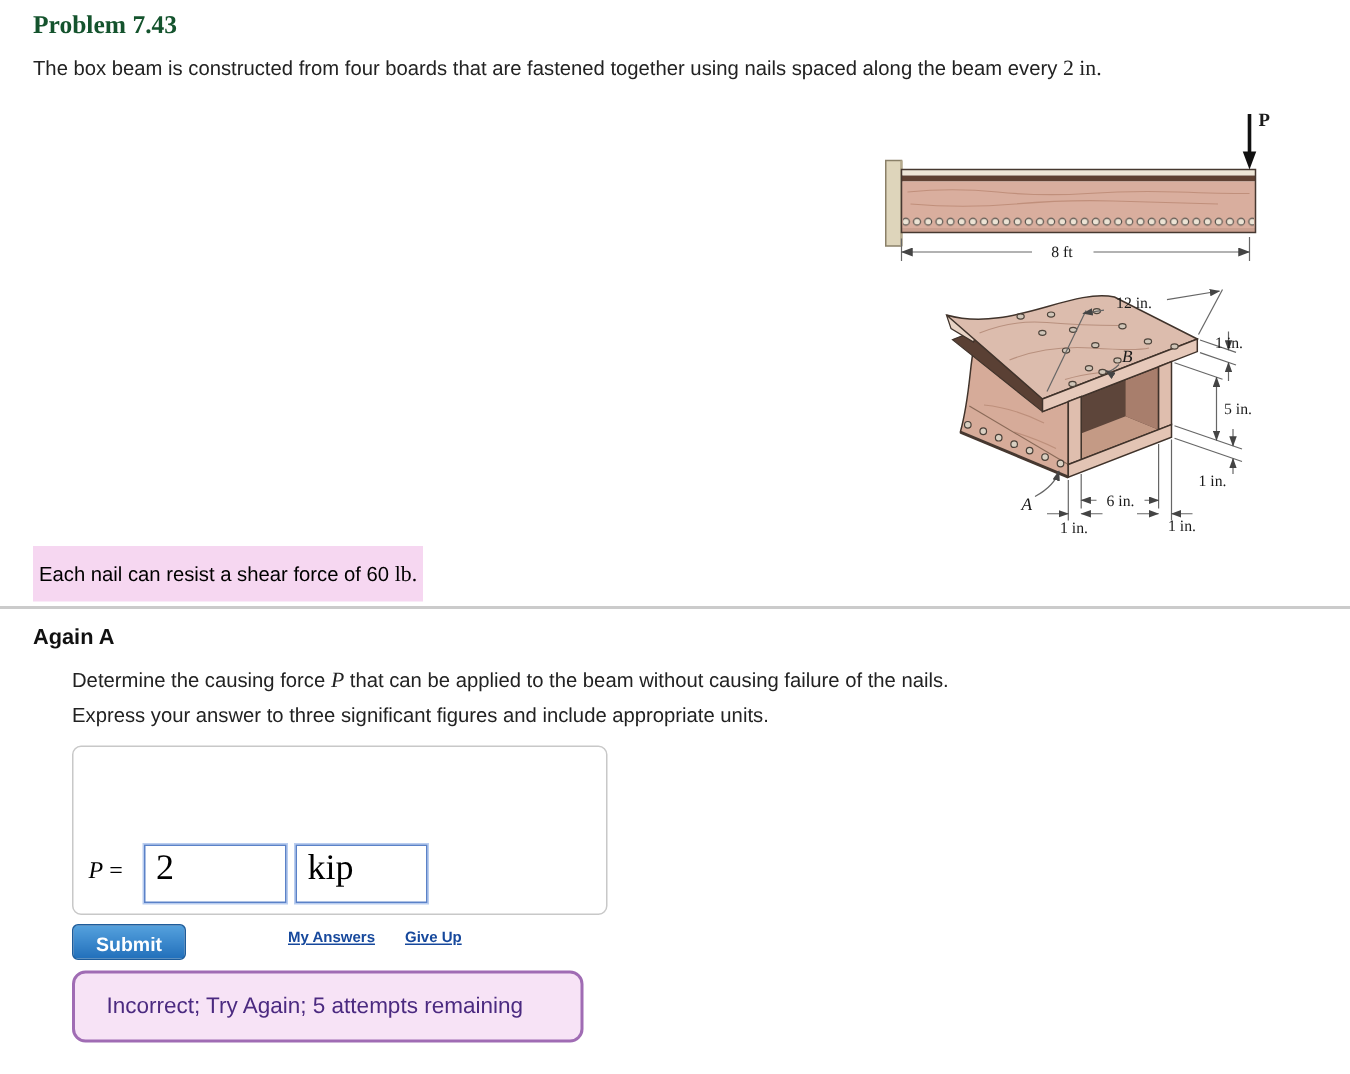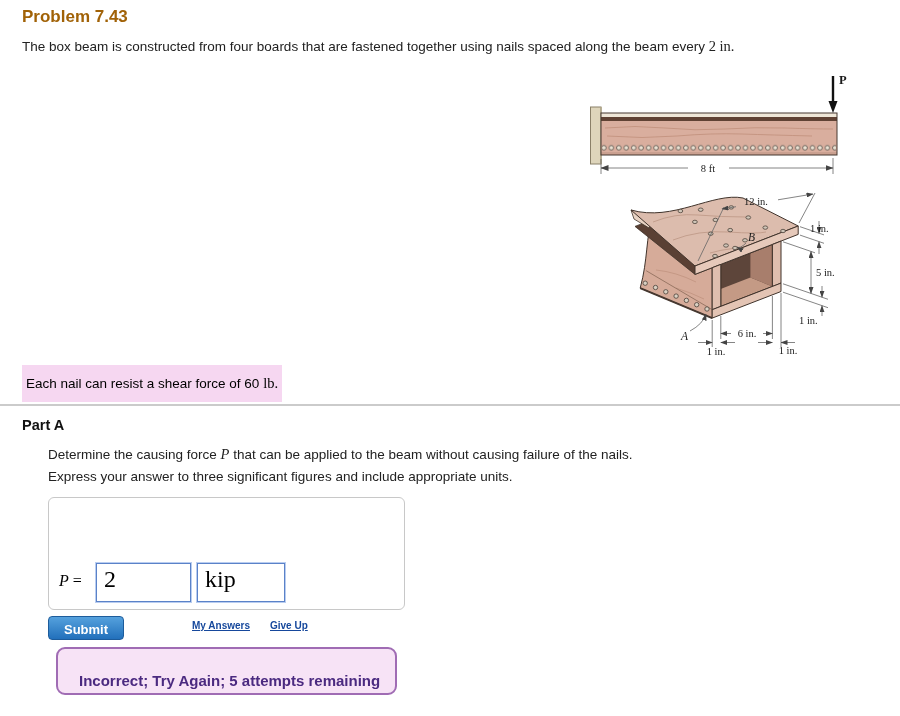--- a/index.html
+++ b/index.html
@@ -1,19 +1,19 @@
 <!DOCTYPE html>
 <html><head>
 <meta charset="utf-8">
 <style>
   * { box-sizing: border-box; }
   html,body { margin:0; padding:0; background:#fff; }
   body { width:900px; height:716px; position:relative; font-family:"Liberation Sans",sans-serif; color:#000; overflow:hidden; }
   .abs { position:absolute; }
-  .title { left:22px; top:7px; font-size:17px; font-weight:bold; color:#a16207; }
+  .title { left:22px; top:7px; font-size:17px; font-weight:bold; color:#14532d;font-family:Liberation Serif, serif; }
   .intro { left:22px; top:38px; font-size:13.5px; color:#222;text-align:center; }
   .math  { font-family:"Liberation Serif",serif; font-size:14.5px; }
   .math-i{ font-family:"Liberation Serif",serif; font-style:italic; font-size:14.5px; }
   .beam-svg { left:585px; top:70px; }
   .section-svg { left:618px; top:190px; }
   .note { left:22px; top:375px; font-size:13.5px; }
   .note .hl { background:#f6d7f1; padding:11px 4px; }
   .rule { left:0; top:404px; width:900px; border-top:2px solid #cbcbcb; height:0; }
   .part-a { left:22px; top:417px; font-size:14.5px; font-weight:bold; color:#111; }
   .question { left:48px; top:446px; font-size:13.5px; color:#222; }
@@ -40,22 +40,22 @@
   .p-label .var { font-style:italic; }
   .ans-input { position:absolute; top:65px; height:39px; border:1px solid #5b82c8; box-shadow:0 0 0 1px #b9cdf0;
                background:#fff; font-family:"Liberation Serif",serif; font-size:24px; padding:2px 0 0 7px; }
   .ans-value { left:47px; width:95px; }
   .ans-units { left:148px; width:88px; }
   .submit-btn { left:48px; top:616px; height:24px; padding:2px 15px 0; font-size:13px; font-weight:bold; color:#fff;
                 background:linear-gradient(#55a1dd,#2270bb); border:1px solid #1d5c9b; border-radius:4px; cursor:pointer; }
   .link { top:620px; font-size:10px; font-weight:bold; color:#16489c; text-decoration:underline; cursor:pointer;margin-left:16px; }
   .link-myanswers { left:176px; }
   .link-giveup { left:254px; }
-  .feedback { left:56px; top:647px; width:341px; height:48px; background:#f7e3f6; border:2px solid #a06cb4;
-              border-radius:9px; padding:23px 0 0 21px; font-size:15px; font-weight:bold; color:#4b2a80; }
+  .feedback { left:48px; top:647px; width:341px; height:48px; background:#f7e3f6; border:2px solid #a06cb4;
+              border-radius:9px; padding:13px 0 0 21px; font-size:15px; font-weight:normal; color:#4b2a80; }
   svg text { font-family:"Liberation Serif",serif; fill:#1a1a1a; }
 </style>
 </head>
 <body>
 
 <div class="abs title">Problem 7.43</div>
 
 <div class="abs intro"><span>The box beam is constructed from four boards that are fastened together using nails spaced along the beam every </span><span class="math">2 in.</span></div>
 
 <svg class="abs beam-svg" width="315" height="115" viewBox="0 0 315 115">
@@ -207,21 +207,21 @@
   <text x="98" y="165" font-size="10.5" text-anchor="middle">1 in.</text>
   <text x="170" y="164" font-size="10.5" text-anchor="middle">1 in.</text>
   <text x="63" y="150" font-size="11.5" font-style="italic">A</text>
   <text x="130" y="51" font-size="11.5" font-style="italic">B</text>
 </svg>
 
 <div class="abs note"><span class="hl"><span>Each nail can resist a shear force of 60 </span><span class="math">lb.</span></span></div>
 
 <div class="abs rule"></div>
 
-<div class="abs part-a">Part A</div>
+<div class="abs part-a">Again A</div>
 
 <div class="abs question"><span>Determine the causing force </span><span class="math-i">P</span><span> that can be applied to the beam without causing failure of the nails.</span></div>
 
 <div class="abs instruction">Express your answer to three significant figures and include appropriate units.</div>
 
 <div class="abs answer-box">
   <div class="p-label"><span class="var">P</span><span> = </span></div>
   <div class="ans-input ans-value">2</div>
   <div class="ans-input ans-units">kip</div>
 </div>

